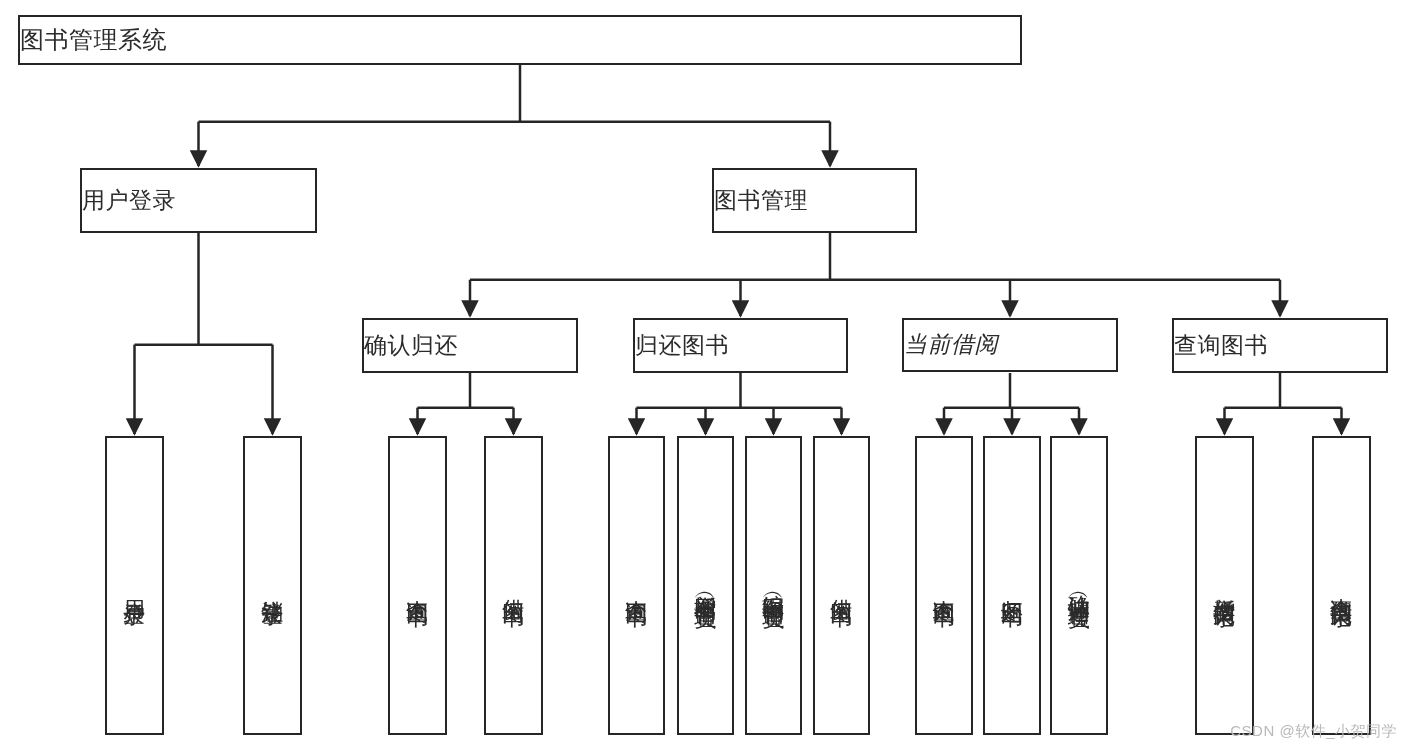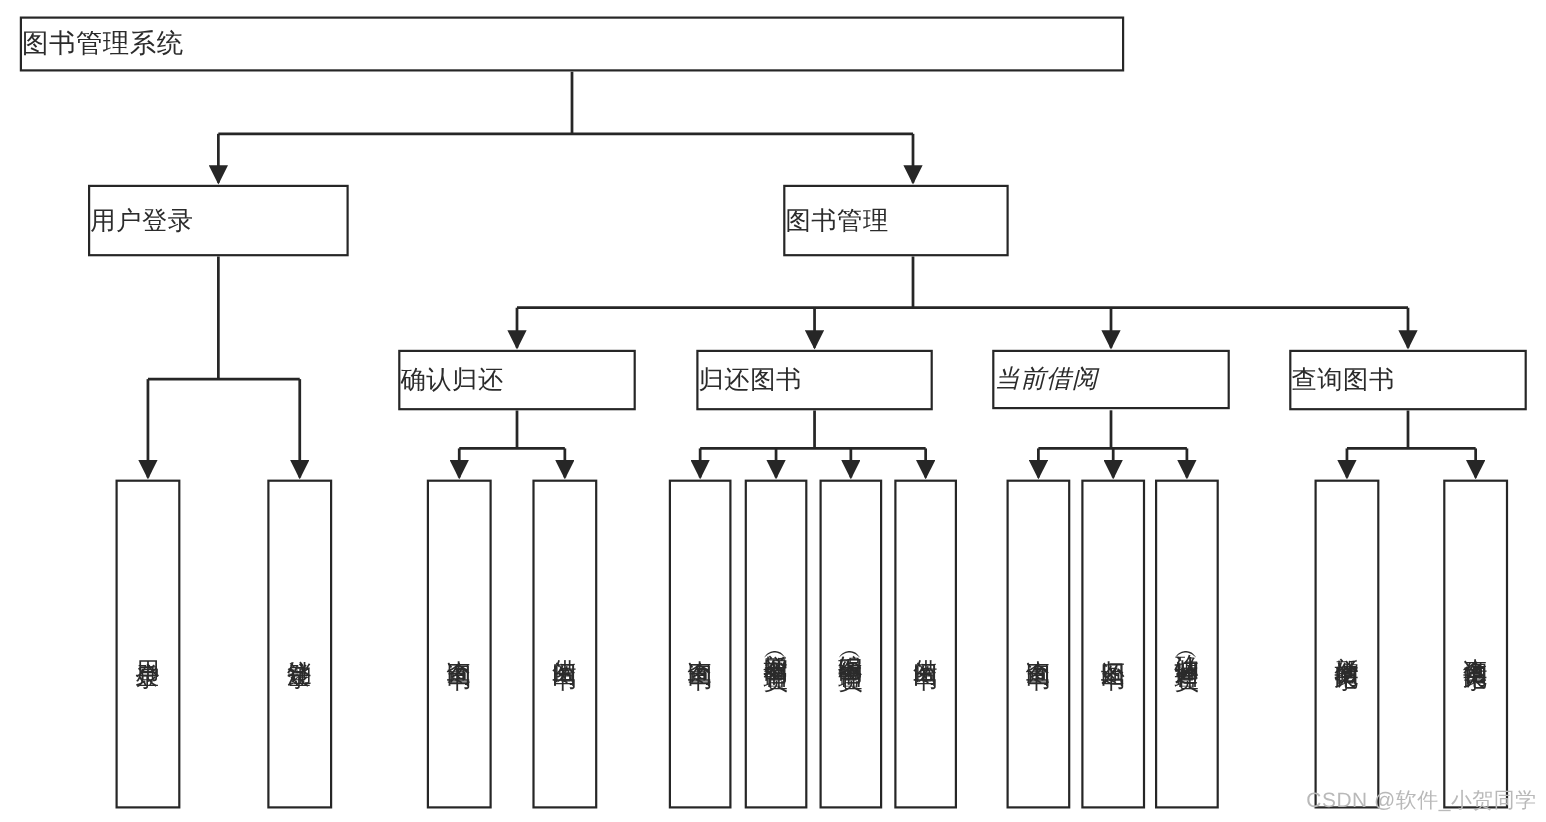--- a/index.html
+++ b/index.html
@@ -57,21 +57,21 @@
     text-orientation: upright;
     font-size: 22px;
     line-height: 1.15;
     letter-spacing: 2px;
     max-height: 100%;
   }
   .watermark {
     position: absolute;
     right: 8px;
     bottom: 6px;
-    font-size: 19px;
+    font-size: 15px;
     color: #b9b9b9;
     letter-spacing: 0.5px;
     white-space: pre;
     user-select: none;
   }
 </style>
 </head>
 <body>
 
 <div id="canvas">

